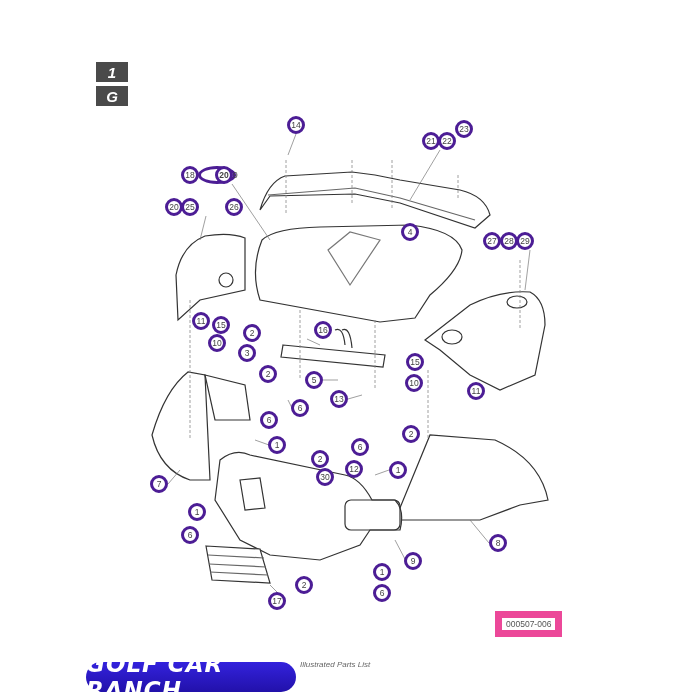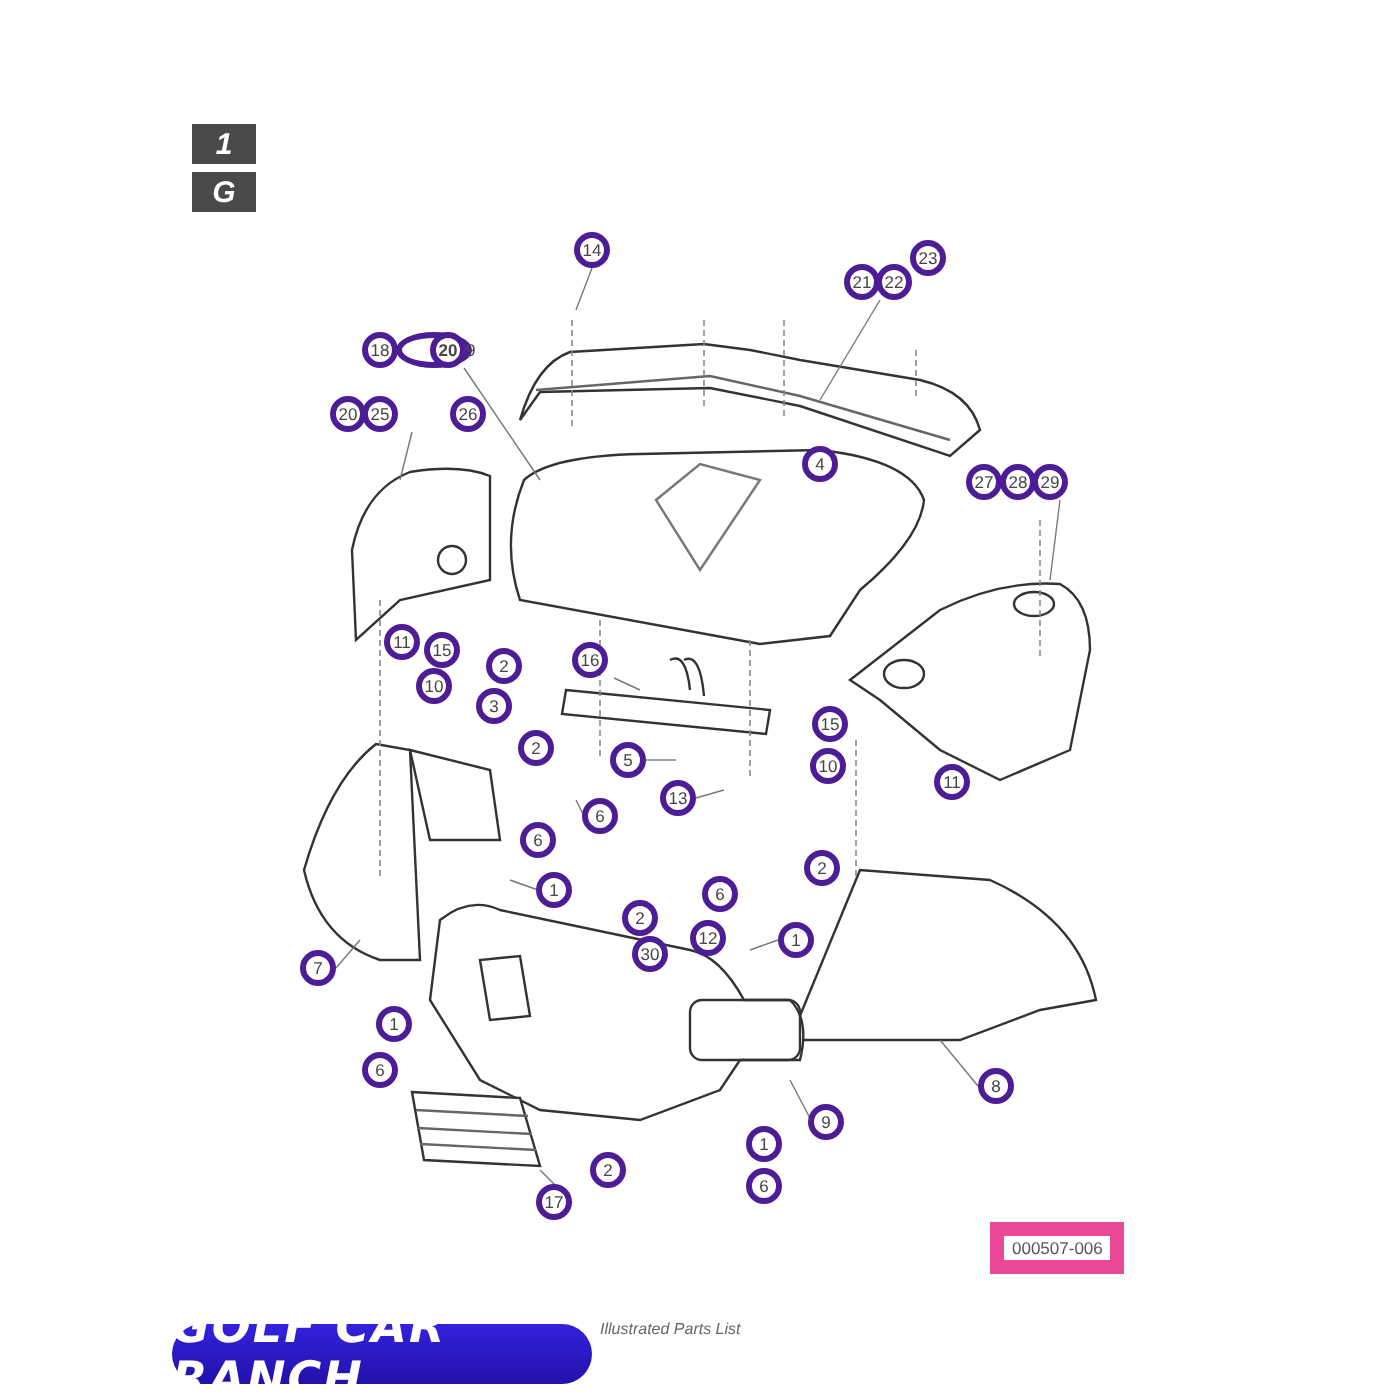--- a/index.html
+++ b/index.html
@@ -94,21 +94,21 @@
     <div class="callout" style="left: 401px; top: 223px;">4</div>
     <div class="callout" style="left: 483px; top: 232px;">27</div>
     <div class="callout" style="left: 500px; top: 232px;">28</div>
     <div class="callout" style="left: 516px; top: 232px;">29</div>
     <div class="callout" style="left: 192px; top: 312px;">11</div>
     <div class="callout" style="left: 212px; top: 316px;">15</div>
     <div class="callout" style="left: 208px; top: 334px;">10</div>
     <div class="callout" style="left: 243px; top: 324px;">2</div>
     <div class="callout" style="left: 238px; top: 344px;">3</div>
     <div class="callout" style="left: 259px; top: 365px;">2</div>
-    <div class="callout" style="left: 286px; top: 321px;">16</div>
+    <div class="callout" style="left: 314px; top: 321px;">16</div>
     <div class="callout" style="left: 305px; top: 371px;">5</div>
     <div class="callout" style="left: 330px; top: 390px;">13</div>
     <div class="callout" style="left: 291px; top: 399px;">6</div>
     <div class="callout" style="left: 260px; top: 411px;">6</div>
     <div class="callout" style="left: 268px; top: 436px;">1</div>
     <div class="callout" style="left: 406px; top: 353px;">15</div>
     <div class="callout" style="left: 405px; top: 374px;">10</div>
     <div class="callout" style="left: 467px; top: 382px;">11</div>
     <div class="callout" style="left: 402px; top: 425px;">2</div>
     <div class="callout" style="left: 351px; top: 438px;">6</div>

